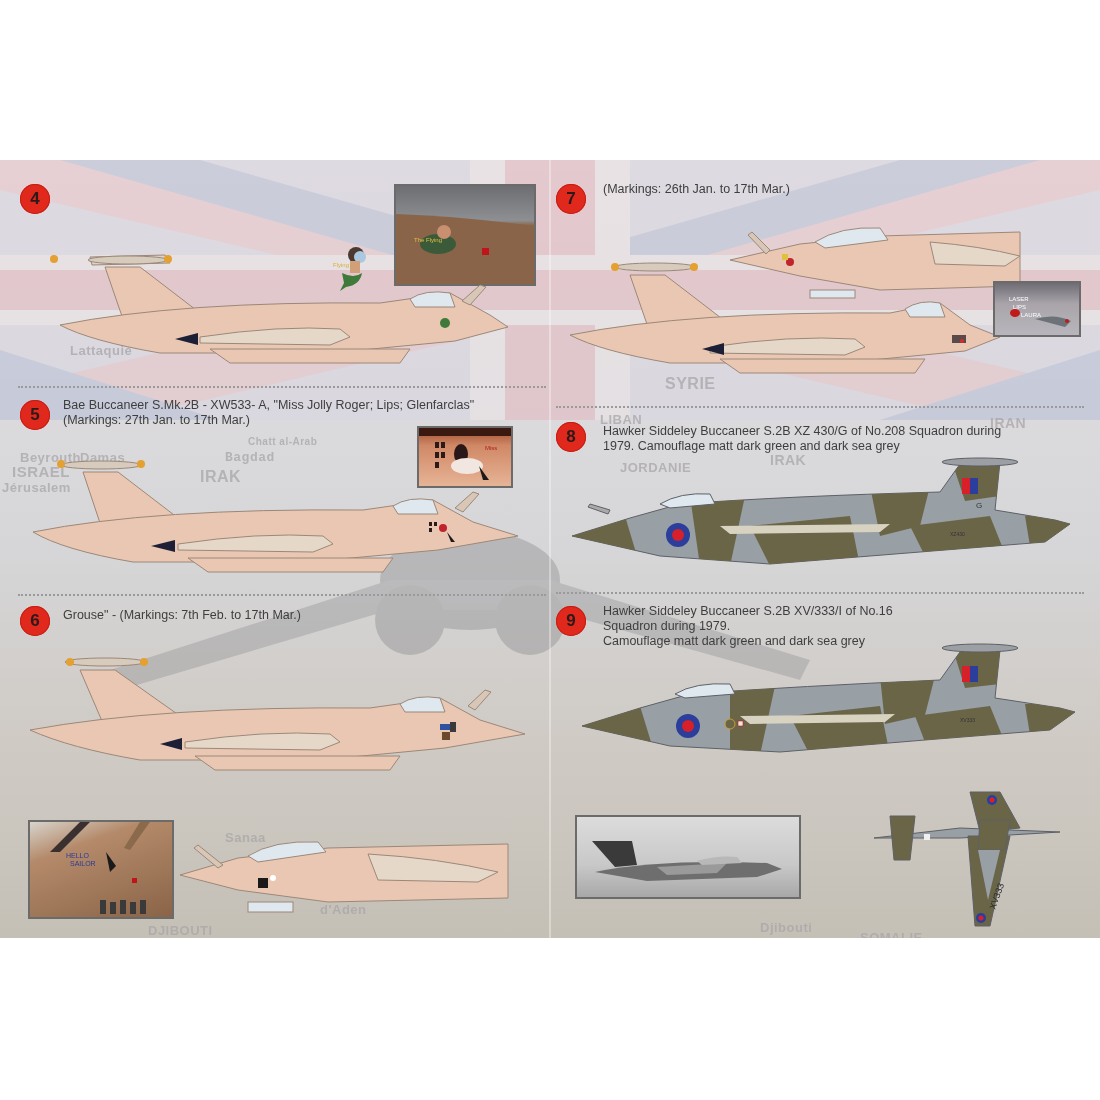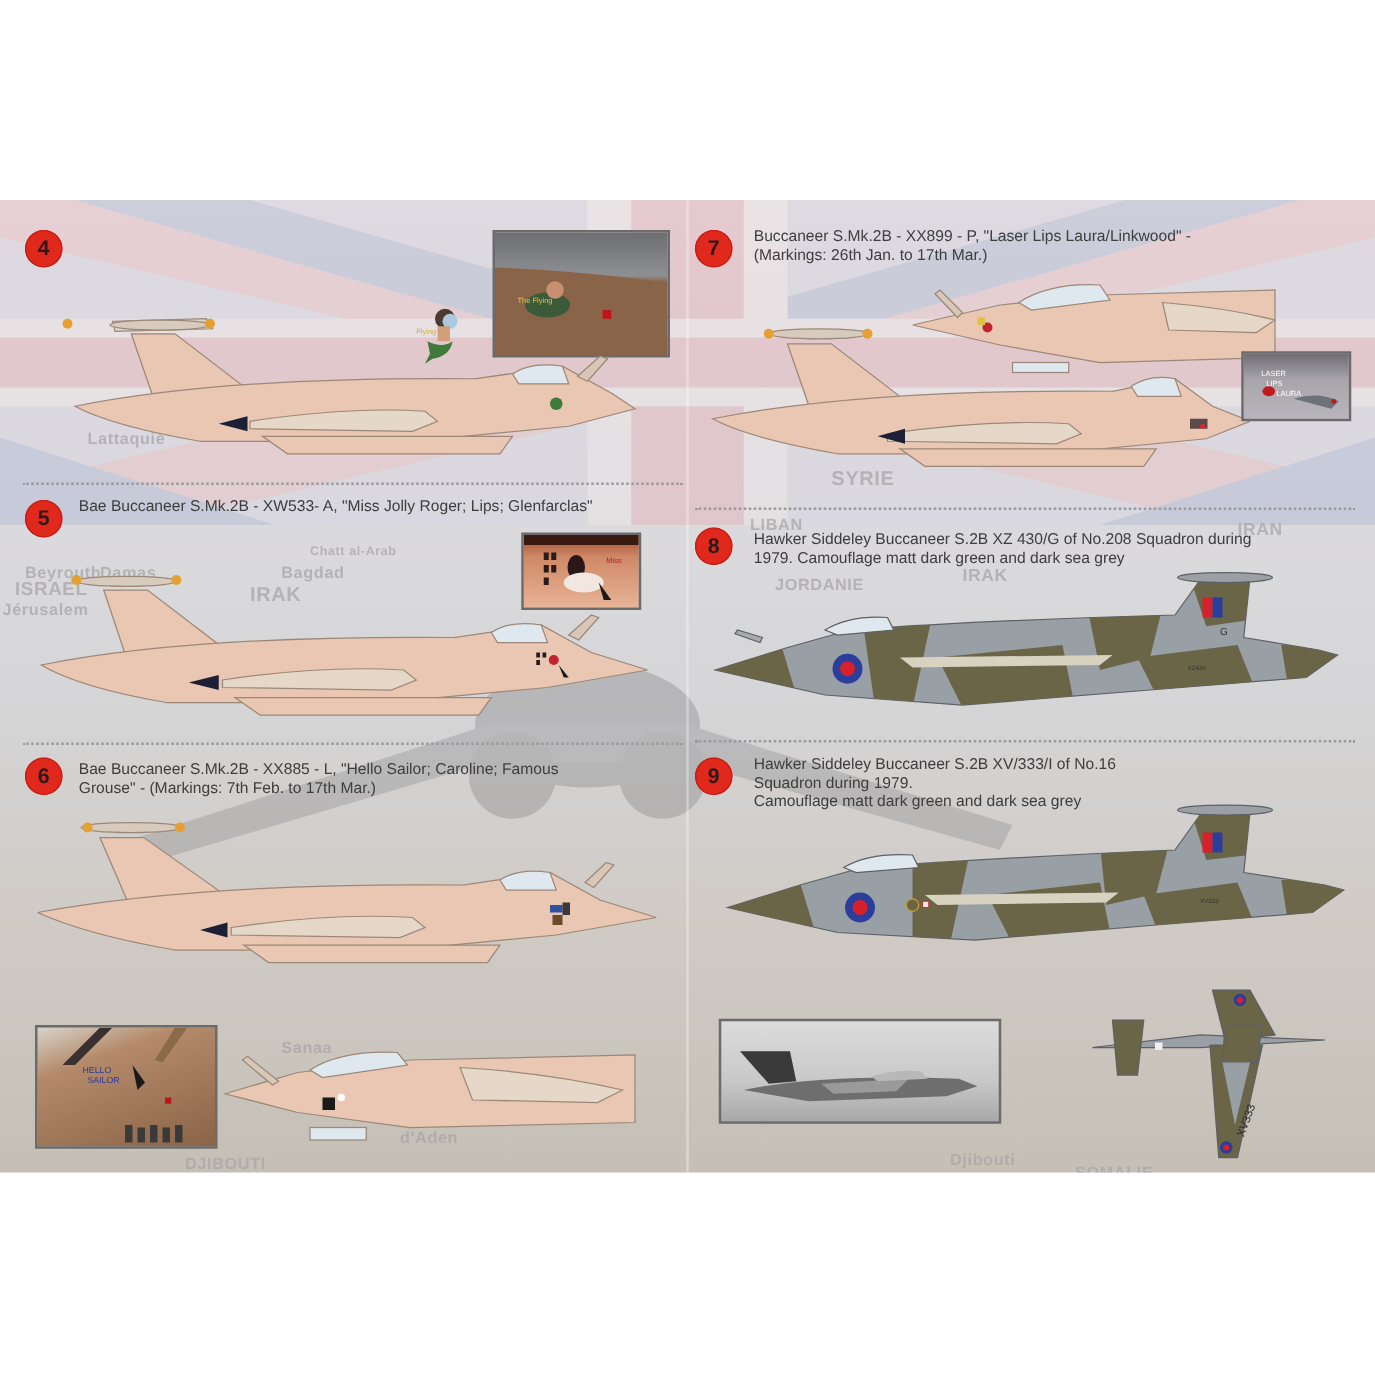--- a/index.html
+++ b/index.html
@@ -34,21 +34,21 @@
     <rect x="470" y="0" width="160" height="260" fill="#ece6e8"></rect>
     <rect x="505" y="0" width="90" height="260" fill="#e3b8bf"></rect>
     <rect x="0" y="95" width="1100" height="70" fill="#ece6e8"></rect>
     <rect x="0" y="110" width="1100" height="40" fill="#e3b8bf"></rect>
     <polygon points="0,190 220,260 0,260" fill="#b7bfd6"></polygon>
     <polygon points="1100,190 880,260 1100,260" fill="#b7bfd6"></polygon>
   </svg>
 
   <span class="map-label" style="left:20px;top:290px;">Beyrouth</span>
   <span class="map-label" style="left:80px;top:290px;">Damas</span>
-  <span class="map-label" style="left:225px;top:290px;">Bagdad</span>
+  <span class="map-label" style="left:225px;top:290px;font-family:Liberation Mono, monospace;">Bagdad</span>
   <span class="map-label" style="left:12px;top:303px;font-size:15px;">ISRAEL</span>
   <span class="map-label" style="left:2px;top:320px;">Jérusalem</span>
   <span class="map-label" style="left:200px;top:308px;font-size:16px;">IRAK</span>
   <span class="map-label" style="left:665px;top:215px;font-size:16px;">SYRIE</span>
   <span class="map-label" style="left:770px;top:292px;font-size:14px;">IRAK</span>
   <span class="map-label" style="left:620px;top:300px;">JORDANIE</span>
   <span class="map-label" style="left:990px;top:255px;font-size:14px;">IRAN</span>
   <span class="map-label" style="left:600px;top:252px;">LIBAN</span>
   <span class="map-label" style="left:148px;top:763px;">DJIBOUTI</span>
   <span class="map-label" style="left:760px;top:760px;">Djibouti</span>
@@ -102,20 +102,21 @@
     <polygon points="145,94 168,88 168,100" fill="#1d1f36"></polygon>
     <circle cx="24" cy="14" r="4" fill="#e4a030"></circle>
     <circle cx="138" cy="14" r="4" fill="#e4a030"></circle>
     <path d="M432,56 L450,40 L456,42 L440,60 Z" fill="#d8c6b6" stroke="#9c8878" stroke-width="1"></path>
     <circle cx="415" cy="78" r="5" fill="#3f7a3a"></circle>
   </svg>
 
   <div class="badge" style="left:20px;top:240px;">5</div>
   <div class="caption" style="left:63px;top:238px;">
     <div>Bae Buccaneer S.Mk.2B - XW533- A, "Miss Jolly Roger; Lips; Glenfarclas"</div>
+    <div>(Markings: 27th Jan. to 17th Mar.)</div>
   </div>
   <div class="photo" style="left:417px;top:266px;width:92px;height:58px;background:linear-gradient(180deg,#9a4a2a 0%,#d08866 30%,#e6b496 100%);">
     <svg width="92" height="58" viewBox="0 0 92 58">
       <rect x="0" y="0" width="92" height="8" fill="#3a1a10"></rect>
       <g fill="#2a1a1a">
           <rect x="16" y="14" width="4" height="6"></rect>
           <rect x="22" y="14" width="4" height="6"></rect>
           <rect x="16" y="24" width="4" height="6"></rect>
           <rect x="22" y="24" width="4" height="6"></rect>
           <rect x="16" y="34" width="4" height="6"></rect>
@@ -143,21 +144,20 @@
         <rect x="426" y="72" width="3" height="4"></rect>
         <rect x="431" y="72" width="3" height="4"></rect>
         <rect x="426" y="78" width="3" height="4"></rect>
       </g>
     <circle cx="440" cy="78" r="4" fill="#c0242c"></circle>
     <path d="M444,82 L452,92 L448,92 Z" fill="#1a1a1a"></path>
   </svg>
 
   <div class="badge" style="left:20px;top:446px;">6</div>
   <div class="caption" style="left:63px;top:448px;">
-    <div>Bae Buccaneer S.Mk.2B - XX885  - L, "Hello Sailor; Caroline; Famous</div>
     <div>Grouse" - (Markings: 7th Feb. to 17th Mar.)</div>
   </div>
   <svg style="position:absolute;left:30px;top:490px;" width="505" height="130" viewBox="0 0 505 130">
     <g stroke="#9c8878" stroke-width="1" fill="#e9c7b3">
       <ellipse cx="75" cy="12" rx="40" ry="4" fill="#d7cbbd"></ellipse>
       <path d="M50,20 L85,20 L150,66 L75,78 Z"></path>
       <path d="M0,80 Q130,56 340,58 L410,48 L450,70 L495,84 L415,98 L290,110 L110,110 Q40,98 0,80 Z"></path>
       <path d="M155,92 Q235,80 300,84 L310,92 L290,100 L155,98 Z" fill="#e6d8c8"></path>
       <path d="M370,54 Q385,44 410,48 L415,62 L375,62 Z" fill="#dfe8ef"></path>
       <path d="M165,106 L370,106 L360,120 L185,120 Z"></path>
@@ -194,21 +194,20 @@
       <path d="M70,36 Q95,20 140,22 L148,32 L80,42 Z" fill="#dfe8ef"></path>
       <rect x="70" y="82" width="45" height="10" fill="#dfe8ef"></rect>
     </g>
     <path d="M45,45 L20,25 L16,28 L40,48 Z" fill="#d8c6b6" stroke="#9c8878" stroke-width="1"></path>
     <rect x="80" y="58" width="10" height="10" fill="#1a1a1a"></rect>
     <circle cx="95" cy="58" r="3" fill="#ffffff"></circle>
   </svg>
 
   <div class="badge" style="left:556px;top:24px;">7</div>
   <div class="caption" style="left:603px;top:22px;">
-    <div>Buccaneer S.Mk.2B - XX899 - P, "Laser Lips Laura/Linkwood" -</div>
     <div>(Markings: 26th Jan. to 17th Mar.)</div>
   </div>
   <svg style="position:absolute;left:730px;top:50px;" width="320" height="90" viewBox="0 0 320 90">
     <g stroke="#9c8878" stroke-width="1" fill="#e9c7b3">
       <path d="M0,50 L70,34 L150,26 L290,22 L290,76 L150,80 L70,66 Z"></path>
       <path d="M200,32 Q250,36 290,46 L275,56 L205,54 Z" fill="#e6d8c8"></path>
       <path d="M85,32 Q110,16 150,18 L158,30 L95,38 Z" fill="#dfe8ef"></path>
       <rect x="80" y="80" width="45" height="8" fill="#dfe8ef"></rect>
     </g>
     <path d="M40,40 L22,22 L18,25 L36,44 Z" fill="#d8c6b6" stroke="#9c8878" stroke-width="1"></path>

